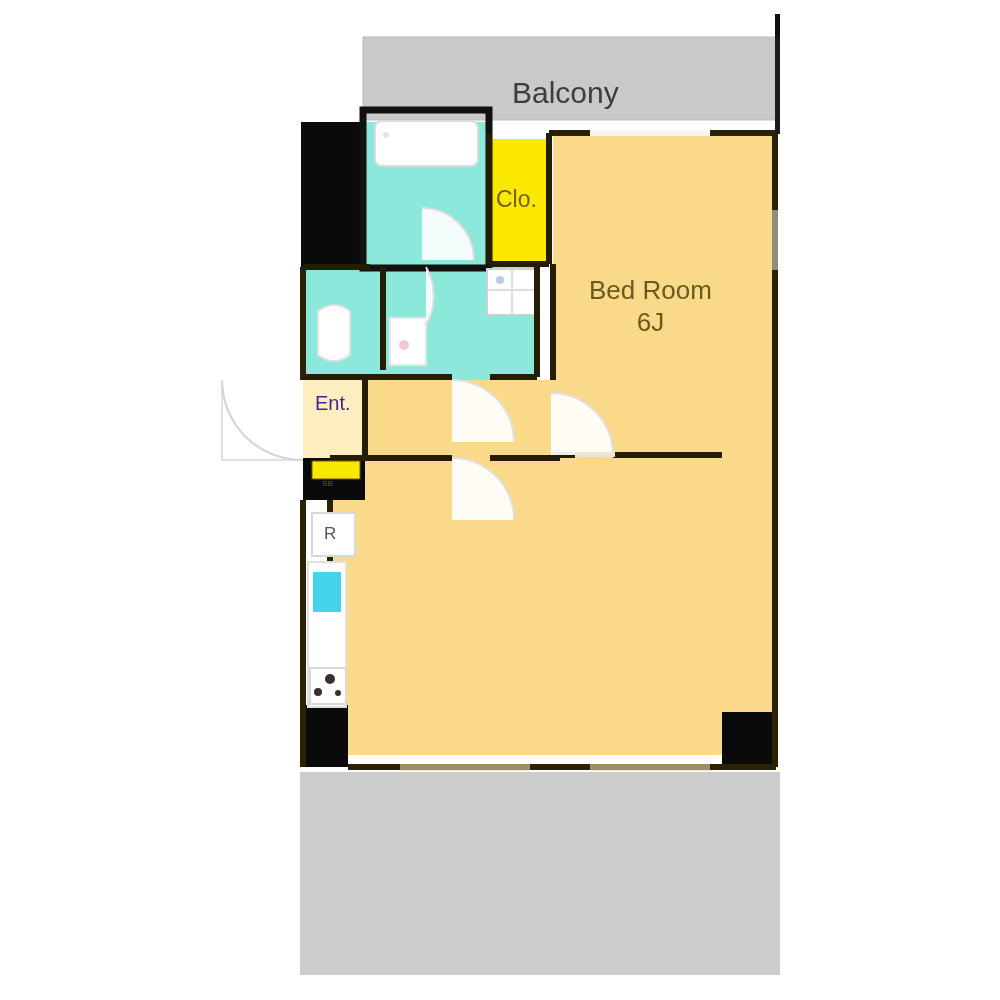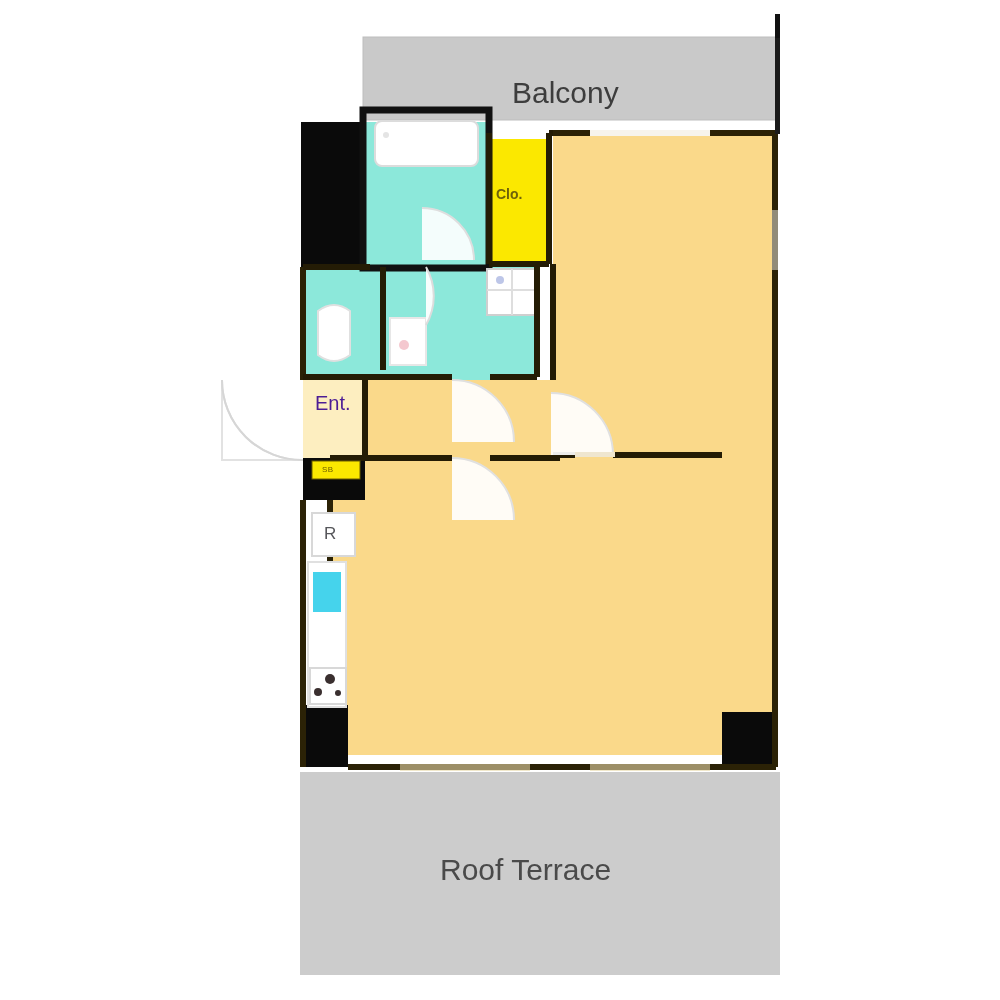--- a/index.html
+++ b/index.html
@@ -52,43 +52,42 @@
   .lbl-bedroom .l2 { display:block; }
   .lbl-ldk {
     font-size: 34px;
     font-weight: 600;
     color: #5e4f17;
     left: 444px;
     top: 583px;
     letter-spacing: 0.5px;
   }
   .lbl-clo {
-    font-size: 14px;
+    font-size: 23px;
     color: #6f6209;
     left: 496px;
     top: 186px;
-    font-weight: bold;
   }
   .lbl-ent {
     font-size: 20px;
     color: #4c1d95;
     left: 315px;
     top: 392px;
   }
   .lbl-r {
     font-size: 17px;
     color: #55565a;
     left: 324px;
     top: 524px;
   }
   .lbl-sb {
     font-size: 8px;
     color: #6b5d00;
     left: 322px;
-    top: 465px;
+    top: 479px;
     letter-spacing: 0.3px;
   }
 </style>
 </head>
 <body>
 
 <div id="plan">
 
   <svg width="1000" height="1000" viewBox="0 0 1000 1000">
 
@@ -258,25 +257,28 @@
       <rect x="590" y="764" width="120" height="7" fill="#e8d9a8" opacity="0.6"></rect>
 
       <rect x="575" y="452" width="40" height="5" fill="#efe6cf"></rect>
     </g>
 
     <rect x="775" y="14" width="5" height="24" fill="#111111"></rect>
   </svg>
 
   <div class="room-label lbl-balcony">Balcony</div>
 
+  <div class="room-label lbl-bedroom">
+    <span>Bed Room</span>
+    <span class="l2">6J</span>
+  </div>
 
 
   <div class="room-label lbl-clo">Clo.</div>
 
   <div class="room-label lbl-ent">Ent.</div>
 
   <div class="room-label lbl-r">R</div>
 
   <div class="room-label lbl-sb">SB</div>
 
-  <div class="room-label lbl-roof">Roof Terrace</div>
 
 </div>
 
 </body></html>

